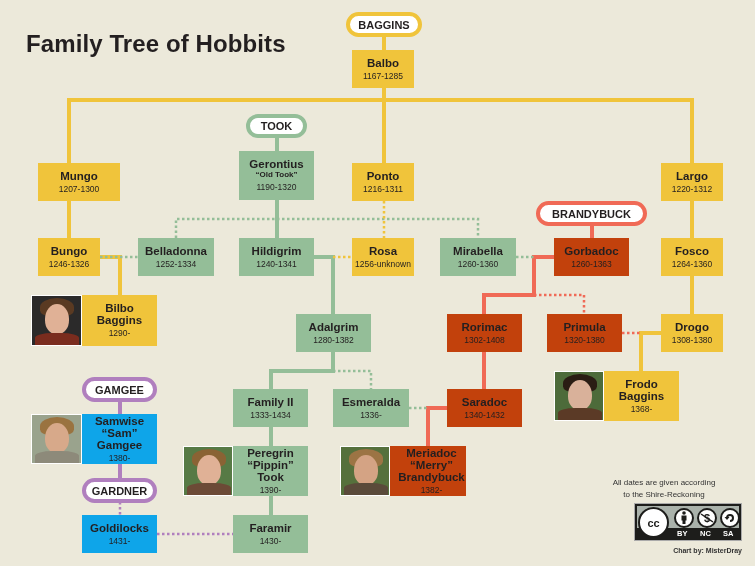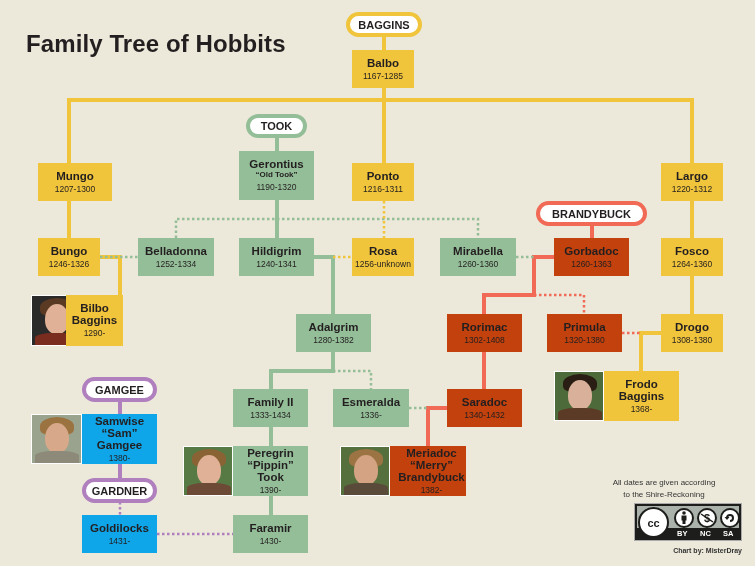--- a/index.html
+++ b/index.html
@@ -83,21 +83,21 @@
 <div class="pill g" style="left:246px;top:114px;width:61px;height:24px;">TOOK</div>
 <div class="pill r" style="left:536px;top:201px;width:111px;height:25px;">BRANDYBUCK</div>
 <div class="pill p" style="left:82px;top:377px;width:75px;height:25px;">GAMGEE</div>
 <div class="pill p" style="left:82px;top:478px;width:75px;height:25px;">GARDNER</div>
 
 <div class="node yellow" style="left:352px;top:50px;width:62px;height:38px;">
   <span class="nm">Balbo</span>
   <span class="dt">1167-1285</span>
 </div>
 
-<div class="node yellow" style="left:38px;top:163px;width:74px;height:38px;">
+<div class="node yellow" style="left:38px;top:163px;width:82px;height:38px;">
   <span class="nm">Mungo</span>
   <span class="dt">1207-1300</span>
 </div>
 <div class="node green" style="left:239px;top:151px;width:75px;height:49px;">
   <span class="nm">Gerontius</span>
   <span class="sub">“Old Took”</span>
   <span class="dt">1190-1320</span>
 </div>
 <div class="node yellow" style="left:352px;top:163px;width:62px;height:38px;">
   <span class="nm">Ponto</span>
@@ -135,21 +135,21 @@
 <div class="node yellow" style="left:661px;top:238px;width:62px;height:38px;">
   <span class="nm">Fosco</span>
   <span class="dt">1264-1360</span>
 </div>
 
 <div class="photo" style="left:31px;top:295px;width:51px;height:51px;background:#2b2a2a;">
   <div class="hair" style="background:#5a3a22;"></div>
     <div class="face"></div>
     <div class="body" style="background:#7a2c1e;"></div>
 </div>
-<div class="node yellow" style="left:66px;top:295px;width:57px;height:51px;">
+<div class="node yellow" style="left:82px;top:295px;width:75px;height:51px;">
   <span class="nm">Bilbo</span>
   <span class="nm">Baggins</span>
   <span class="dt">1290-</span>
 </div>
 
 <div class="node green" style="left:296px;top:314px;width:75px;height:38px;">
   <span class="nm">Adalgrim</span>
   <span class="dt">1280-1382</span>
 </div>
 <div class="node red" style="left:447px;top:314px;width:75px;height:38px;">

